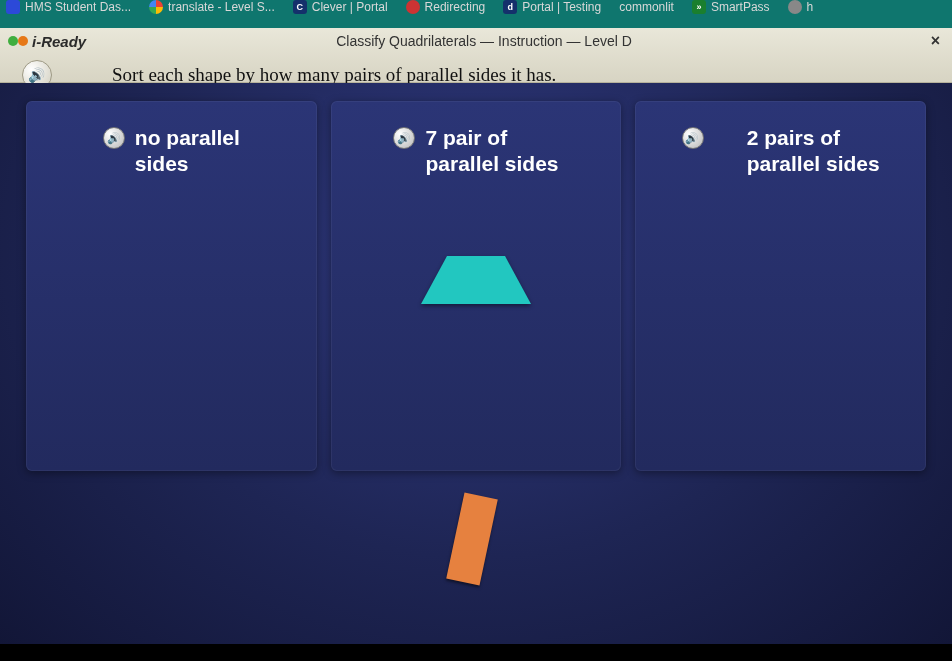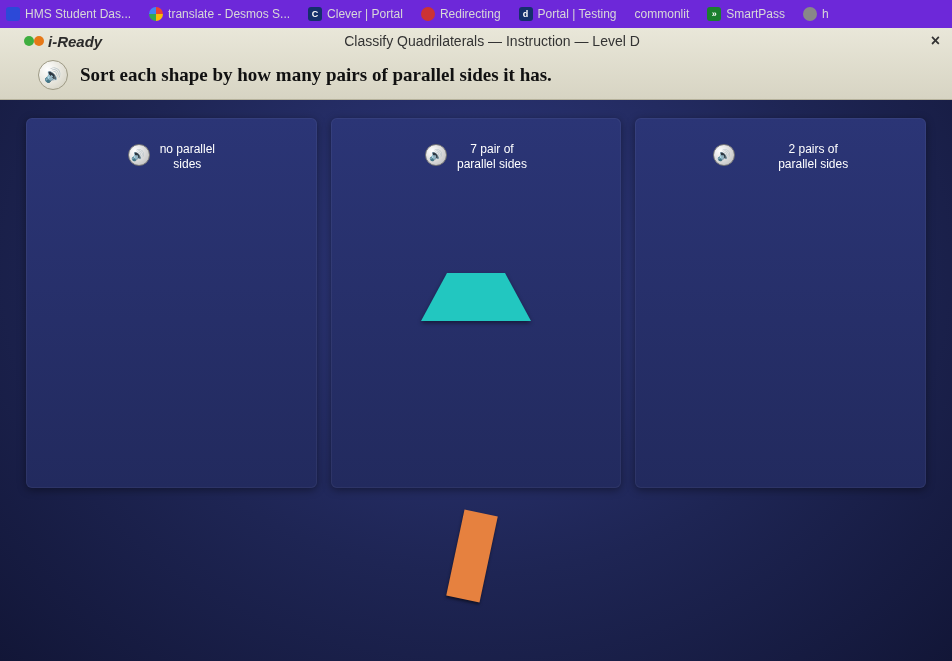--- a/index.html
+++ b/index.html
@@ -2,23 +2,23 @@
 <html><head>
 <meta charset="utf-8">
 <style>
   * { box-sizing: border-box; margin: 0; padding: 0; }
   html, body { width: 952px; height: 661px; font-family: Arial, Helvetica, sans-serif; overflow: hidden; }
   body { background: #000; }
 
   
   .bookmarks {
     height: 28px;
-    background: #6d28d9;
+    background: #0f766e;
     display: flex;
-    align-items: center;
+    align-items: flex-start;
     gap: 18px;
     padding: 0 6px;
     color: #d8d8d8;
     font-size: 12px;
     white-space: nowrap;
     overflow: hidden;
   }
   .bm-item { display: flex; align-items: center; gap: 5px; cursor: pointer; }
   .favicon {
     width: 14px; height: 14px; border-radius: 3px; display: inline-flex;
@@ -31,24 +31,23 @@
   .f-green { background: #1a7f2e; }
   .f-grey  { background: #888; border-radius: 50%; }
   .f-google{
     background: conic-gradient(#ea4335 0 25%, #fbbc05 0 50%, #34a853 0 75%, #4285f4 0 100%);
     border-radius: 50%;
   }
 
   
   .iready-strip {
     position: relative;
-    height: 72px;
+    height: 55px;
     background: linear-gradient(#e9e7d9, #d7d4c3);
     border-bottom: 1px solid #b6b29c;
-    padding-left: 16px;
   }
   .iready-top {
     height: 26px;
     display: flex;
     align-items: center;
     position: relative;
   }
   .iready-logo {
     display: flex; align-items: center; gap: 4px;
     padding-left: 8px;
@@ -74,21 +73,21 @@
     width: 30px; height: 30px; border-radius: 50%;
     background: radial-gradient(circle at 30% 30%, #fff, #cfccbb);
     border: 1px solid #9e9a85;
     display: flex; align-items: center; justify-content: center;
     cursor: pointer;
     flex-shrink: 0;
   }
   .speaker-glyph { font-size: 14px; color: #2b2b2b; }
   .instruction-text {
     font-family: Georgia, 'Times New Roman', serif;
-    font-size: 19px; font-weight: bold; color: #111;
+    font-size: 19px; font-weight: normal; color: #111; margin-left: 48px;
   }
 
   
   .stage {
     position: relative;
     width: 100%;
     height: calc(661px - 28px - 72px);
     background: radial-gradient(ellipse at 50% 30%, #303a82 0%, #1e2554 55%, #121637 100%);
     overflow: hidden;
   }
@@ -114,21 +113,21 @@
   .bin-speaker {
     width: 22px; height: 22px; border-radius: 50%;
     background: radial-gradient(circle at 30% 30%, #fff, #b7b7b7);
     border: 1px solid #777;
     display: flex; align-items: center; justify-content: center;
     cursor: pointer; flex-shrink: 0;
     font-size: 11px; color: #222;
     margin-top: 2px;
   }
   .bin-label {
-    color: #fff; font-weight: normal; font-size: 12px; text-align: center;
+    color: #fff; font-weight: bold; font-size: 21px; text-align: left;
     line-height: 1.25;
   }
   .trapezoid-wrap{
      position:absolute;
      left:50%; top:155px;
      transform:translateX(-50%);
      width:110px; height:48px;
      cursor:grab;
   }
   .trapezoid-svg{ width:100%; height:100%; filter: drop-shadow(0 2px 2px rgba(0,0,0,0.45)); }
@@ -147,21 +146,21 @@
 </head>
 <body>
 
 <div class="bookmarks">
   <div class="bm-item">
     <span class="favicon f-blue"></span>
     <span>HMS Student Das...</span>
   </div>
   <div class="bm-item">
     <span class="favicon f-google"></span>
-    <span>translate - Desmos S...</span>
+    <span>translate - Level S...</span>
   </div>
   <div class="bm-item">
     <span class="favicon f-navy">C</span>
     <span>Clever | Portal</span>
   </div>
   <div class="bm-item">
     <span class="favicon f-red"></span>
     <span>Redirecting</span>
   </div>
   <div class="bm-item">

